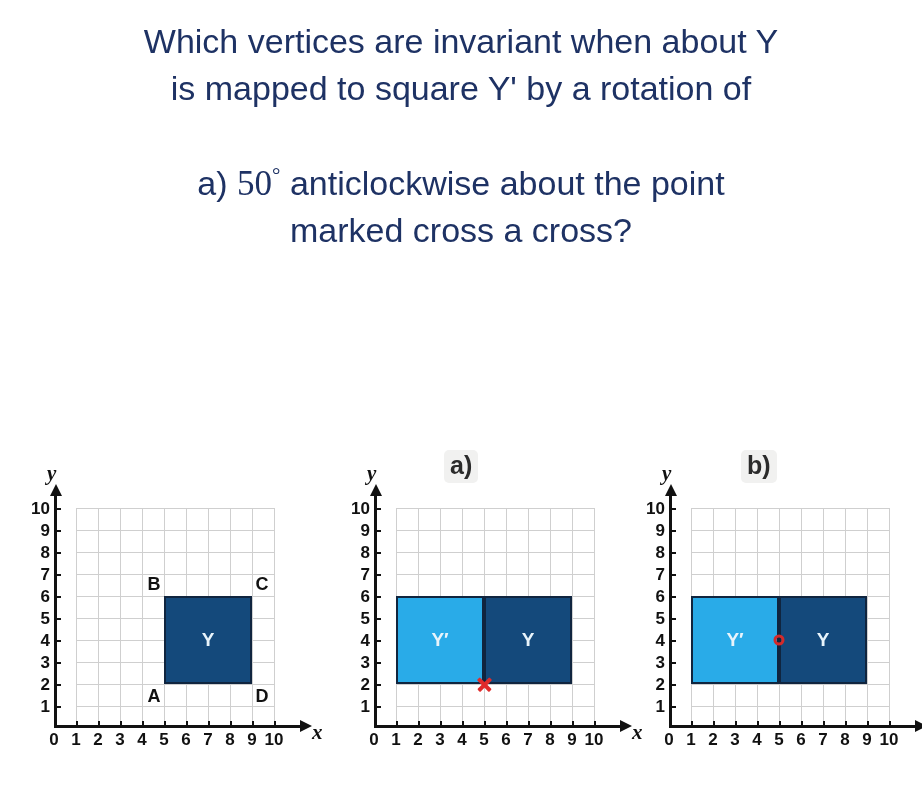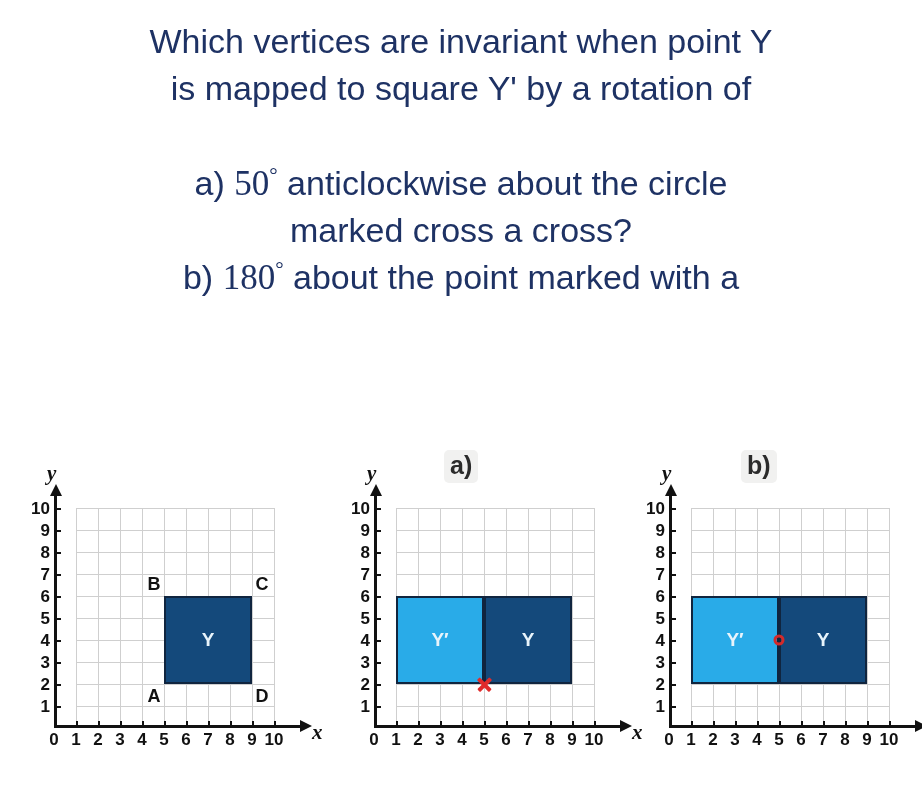--- a/index.html
+++ b/index.html
@@ -231,34 +231,29 @@
     border: 3px solid #d32a2a;
     border-radius: 50%;
     background: transparent;
     transform: translate(-50%, -50%);
   }
 </style>
 </head>
 <body>
 
 <div class="question-block">
-  <div class="q-line">Which vertices are invariant when point Y</div>
+  <div class="q-line">Which vertices are invariant when about Y</div>
   <div class="q-line">is mapped to square Y' by a rotation of</div>
   <div class="q-gap"></div>
   <div class="q-line">
     <span>a)</span>
     <span class="math"><span>50</span><span class="deg">°</span></span>
-    <span>anticlockwise about the circle</span>
+    <span>anticlockwise about the point</span>
   </div>
   <div class="q-line">marked cross a cross?</div>
-  <div class="q-line">
-    <span>b)</span>
-    <span class="math"><span>180</span><span class="deg">°</span></span>
-    <span>about the point marked with a</span>
-  </div>
 </div>
 
 <div class="part-label" id="part-label-a">a)</div>
 <div class="part-label" id="part-label-b">b)</div>
 
 <div class="graph" id="graph-1">
     <div class="plot">
       <div class="grid"></div>
       <div class="shape shape-dark" style="left: 110px; top: 88px; width: 88px; height: 88px;"></div>
       <div class="shape-text" style="left: 154px; top: 132px;">Y</div>

